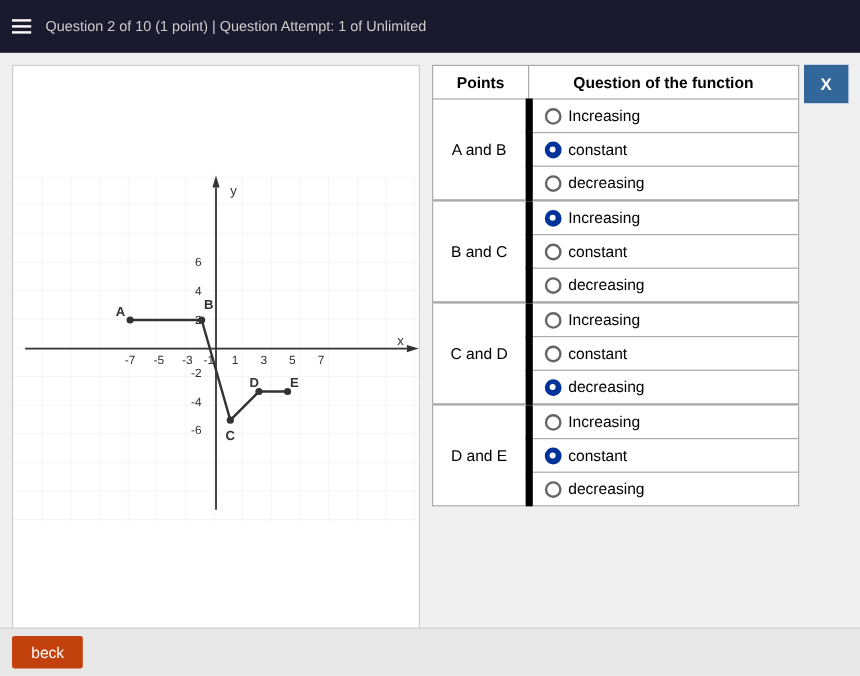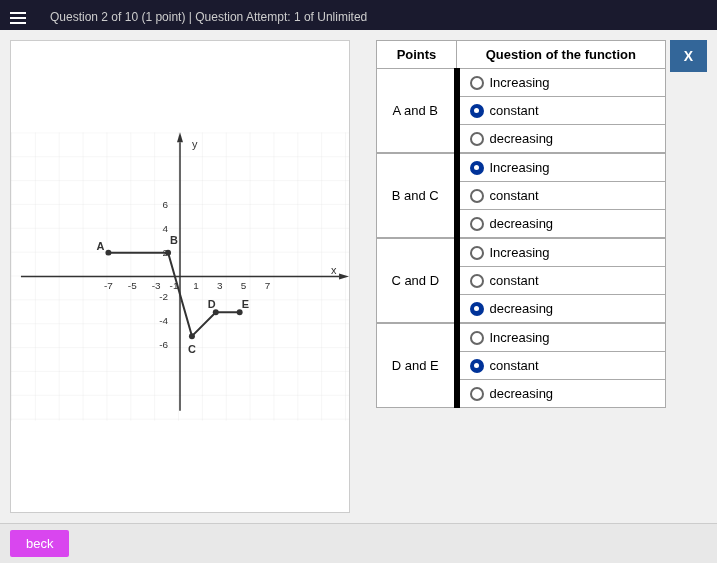--- a/index.html
+++ b/index.html
@@ -10,23 +10,23 @@
       width: 717px;
       height: 563px;
       overflow: hidden;
       position: relative;
     }
     .top-bar {
       background: #1a1a2e;
       color: white;
       padding: 6px 10px;
       display: flex;
-      align-items: flex-end;
-      gap: 24px;
-      height: 30px;
+      align-items: center;
+      gap: 12px;
+      height: 44px;
     }
     .top-bar-menu-icon {
       display: flex; flex-direction: column; gap: 3px; cursor: pointer;
     }
     .top-bar-menu-icon span {
       display: block; width: 16px; height: 2px; background: white;
     }
     .question-info {
       font-size: 12px;
       color: #ccc;
@@ -105,40 +105,39 @@
       padding: 8px 14px;
       font-size: 14px;
       font-weight: bold;
       cursor: pointer;
       align-self: flex-start;
       margin-left: 4px;
     }
     .header-row {
       display: flex;
       align-items: flex-end;
-      margin-left: 16px;
     }
     .table-wrapper {
       flex: 1;
     }
     
     .bottom-bar {
       position: absolute;
       bottom: 0;
       left: 0;
       width: 100%;
       height: 40px;
       background: #e8e8e8;
       display: flex;
       align-items: center;
       padding: 0 10px;
       border-top: 1px solid #ccc;
     }
     .back-button {
-      background: #d946ef;
+      background: #c2410c;
       color: white;
       border: none;
       padding: 6px 16px;
       font-size: 13px;
       cursor: pointer;
       border-radius: 2px;
     }
     .group-divider {
       border-top: 2px solid #aaa;
     }

